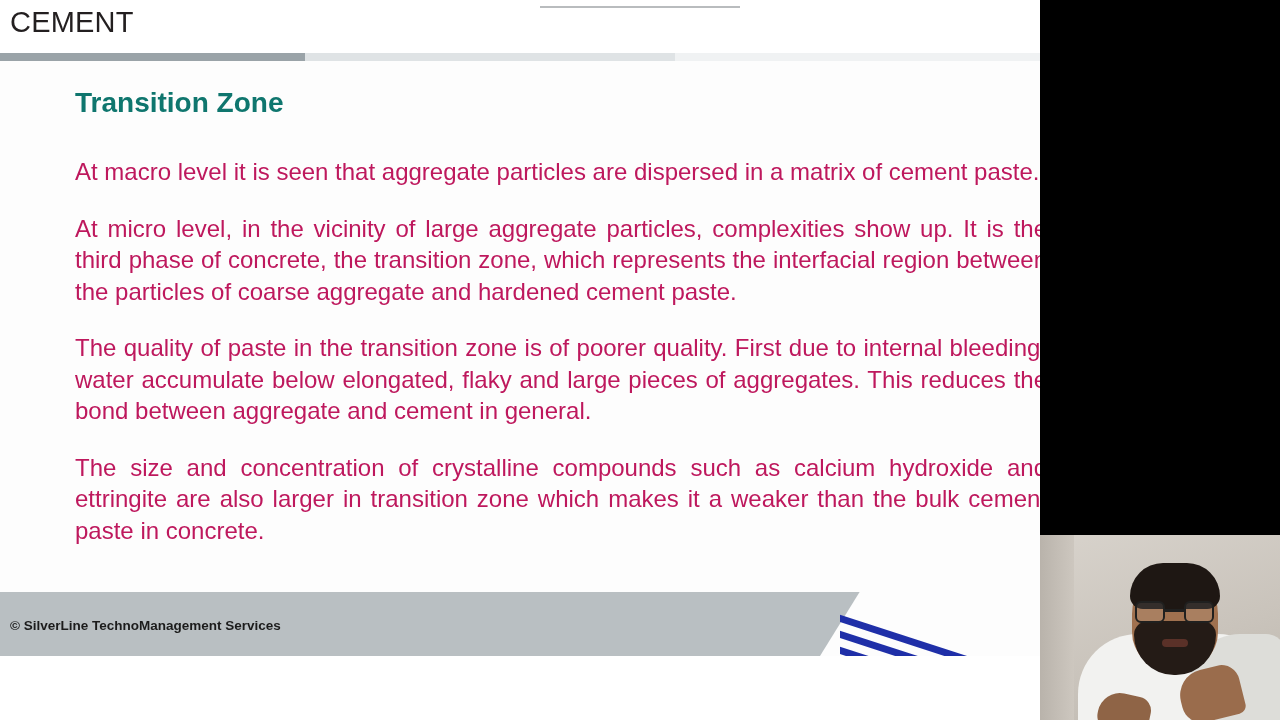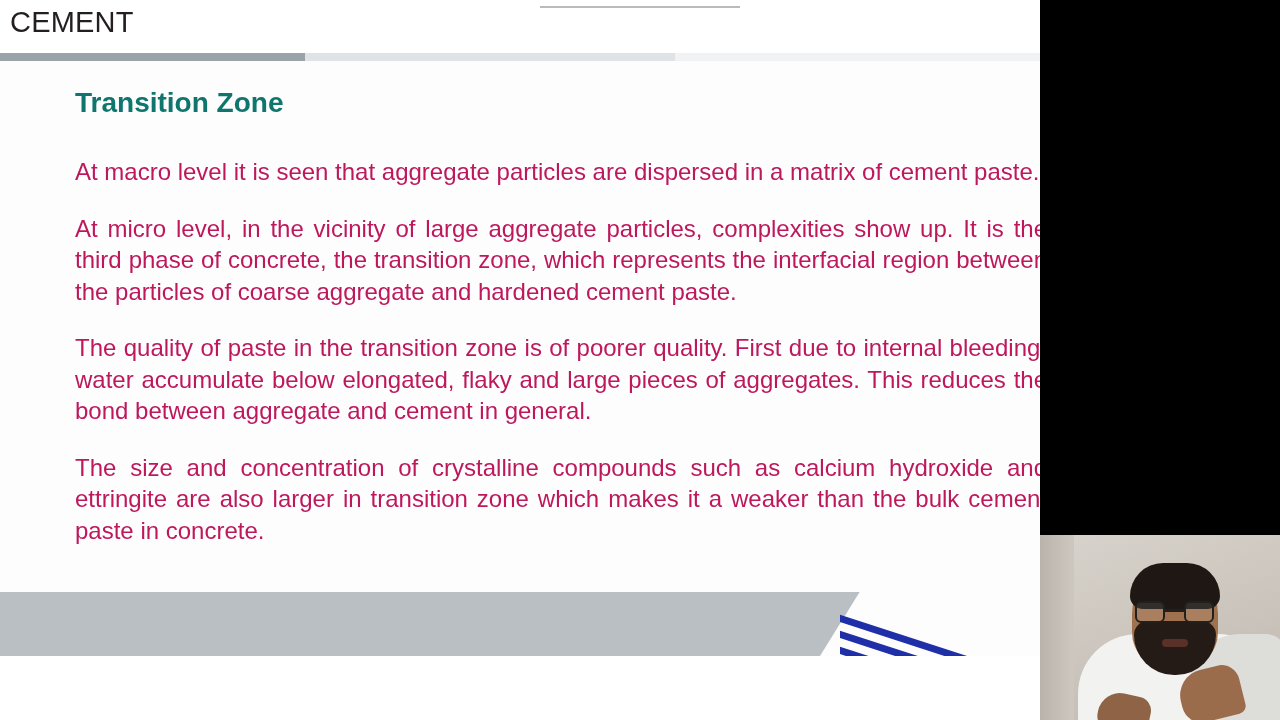--- a/index.html
+++ b/index.html
@@ -247,20 +247,21 @@
     <div class="slide-heading">Transition Zone</div>
 
     <div class="content">
       <p class="para">At macro level it is seen that aggregate particles are dispersed in a matrix of cement paste.</p>
       <p class="para">At micro level, in the vicinity of large aggregate particles, complexities show up. It is the third phase of concrete, the transition zone, which represents the interfacial region between the particles of coarse aggregate and hardened cement paste.</p>
       <p class="para">The quality of paste in the transition zone is of poorer quality. First due to internal bleeding, water accumulate below elongated, flaky and large pieces of aggregates. This reduces the bond between aggregate and cement in general.</p>
       <p class="para">The size and concentration of crystalline compounds such as calcium hydroxide and ettringite are also larger in transition zone which makes it a weaker than the bulk cement paste in concrete.</p>
     </div>
 
     <div class="footer">
+      <div class="footer-text">© SilverLine TechnoManagement Services</div>
       <div class="footer-white-wedge"></div>
       <div class="stripes">
         <div class="stripe s1"></div>
         <div class="stripe s2"></div>
         <div class="stripe s3"></div>
         <div class="stripe s4"></div>
       </div>
     </div>
   </div>
 

